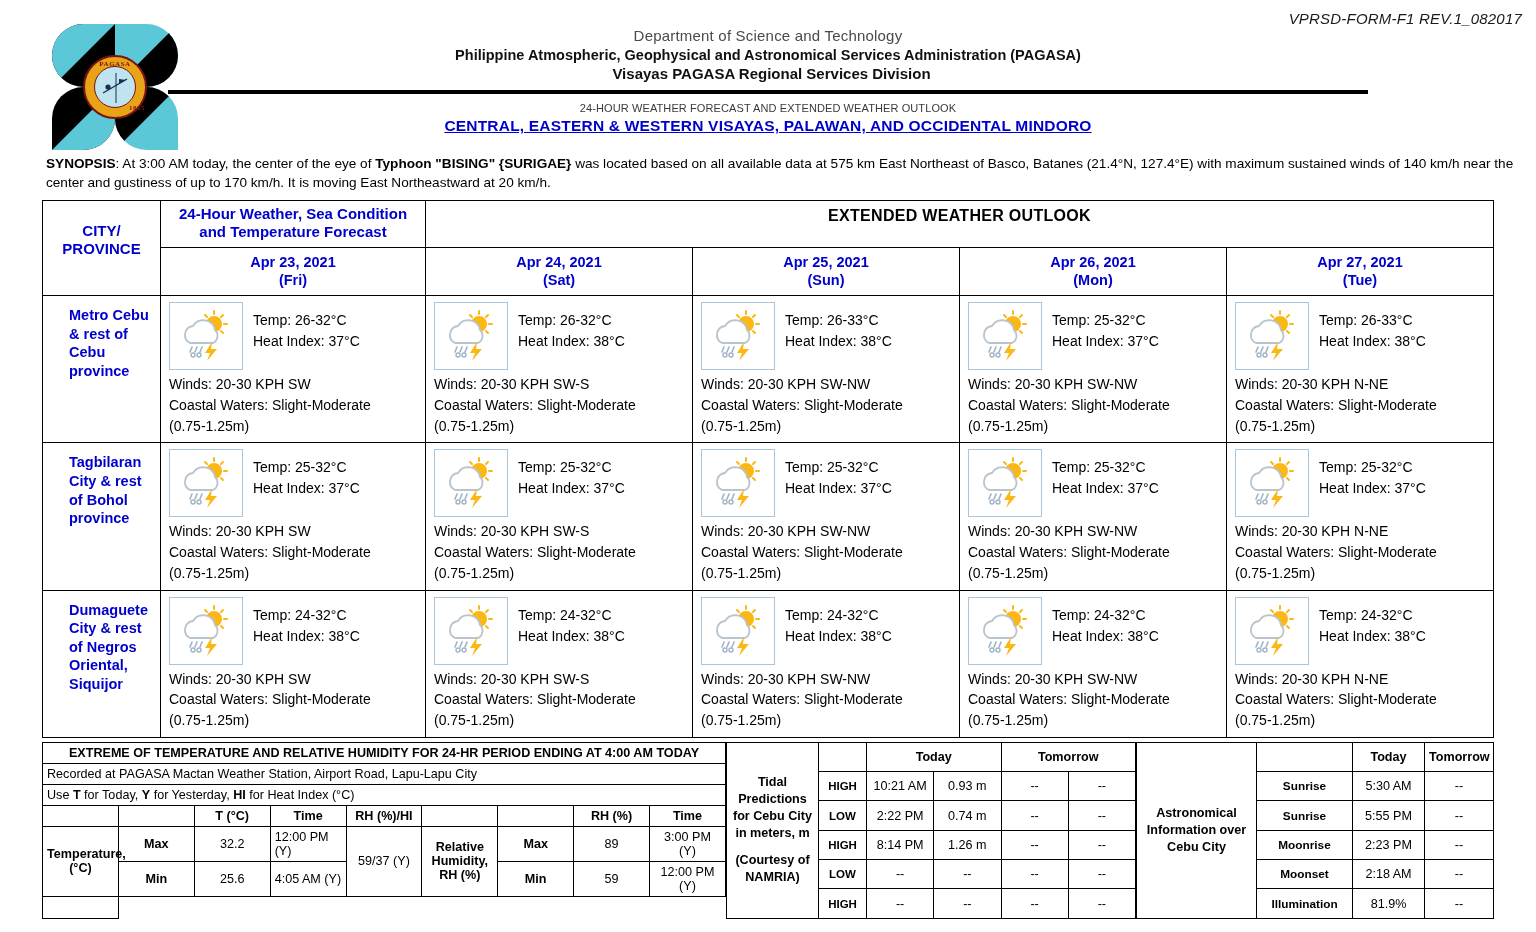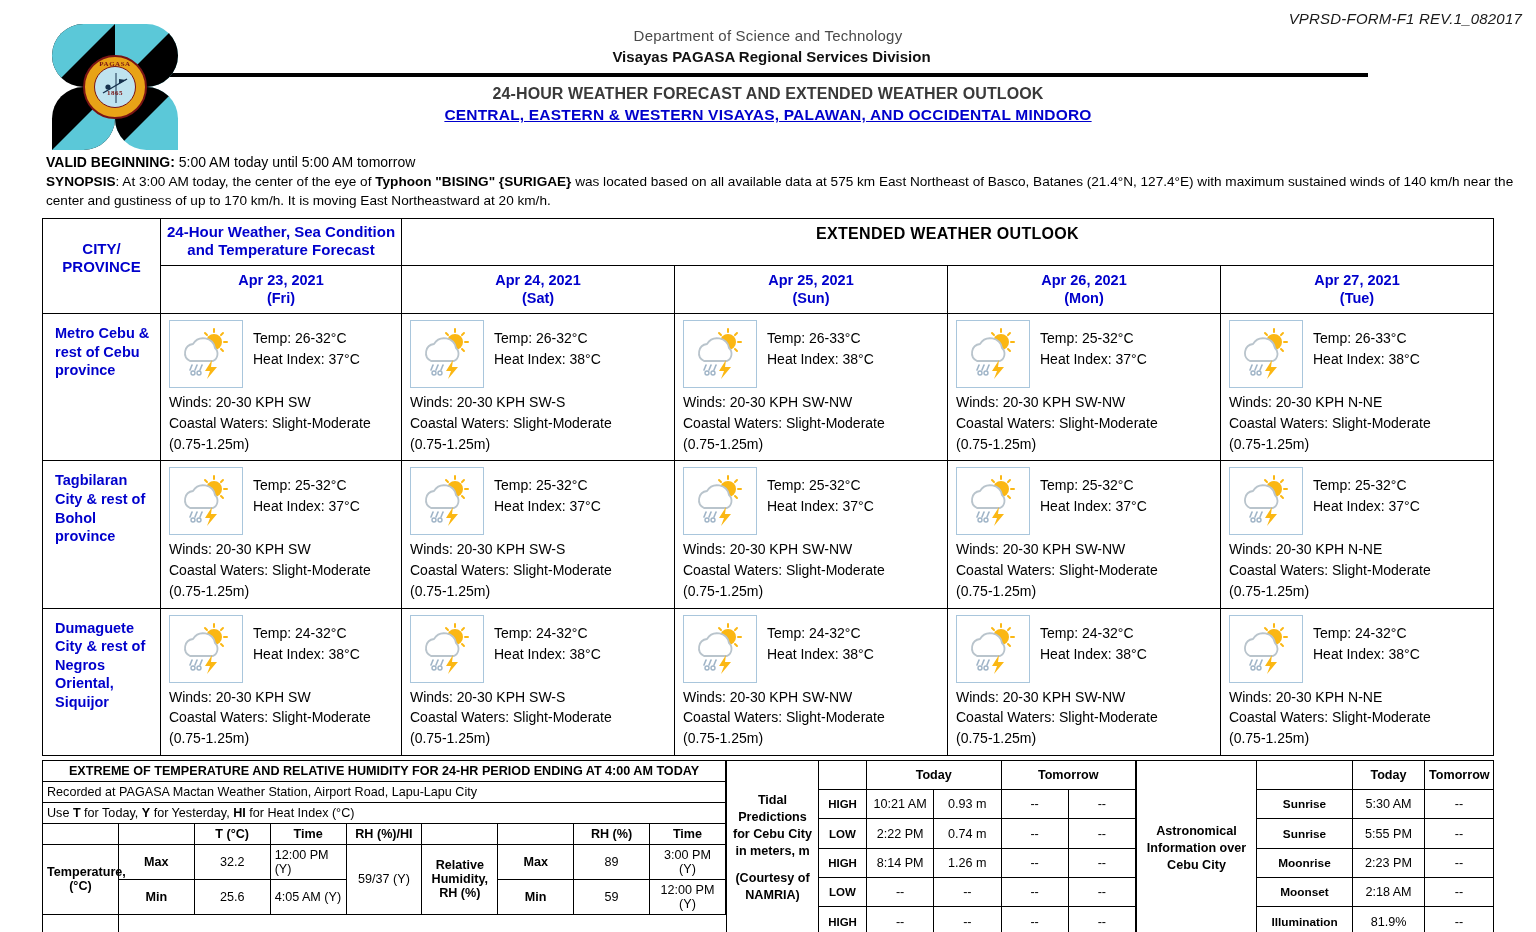--- a/index.html
+++ b/index.html
@@ -46,39 +46,39 @@
     width: 42px; height: 42px; border-radius: 50%;
     background: #bfe3ef; border: 1px solid #7a1414;
     position: relative; overflow: hidden;
   }
   .seal-txt-top, .seal-txt-bot {
     position: absolute; left: 0; right: 0; text-align: center;
     font-size: 7px; font-weight: bold; color: #7a1414;
     font-family: "Liberation Serif", serif; letter-spacing: .5px;
   }
   .seal-txt-top { top: 3px; }
-  .seal-txt-bot { bottom: 20px; }
+  .seal-txt-bot { bottom: 5px; text-align: right; }
 
   .head-lines { text-align: center; padding-top: 26px; }
   .hl1, .hl2 {
     font-family: "Liberation Sans", sans-serif;
     font-size: 15px; color: #4a4a4a; line-height: 1.35;
     letter-spacing: .2px;
   }
   .hl3 {
     font-size: 14.5px; font-weight: bold; color: #111;
     letter-spacing: 0px; margin-top: 1px;
   }
   .hl4 { font-size: 15px; font-weight: bold; color: #111; margin-top: 2px; padding-left: 7px; }
 
   .rule {
     width: 1200px; margin: 8px auto 0 auto;
     border-top: 3px solid #000; border-bottom: 1px solid #000; height: 4px;
   }
-  .sub1 { font-size: 16px; color: #3a3a3a; text-align: center; margin-top: 8px; letter-spacing: .1px; font-weight: bold;}
+  .sub1 { font-size: 11px; color: #3a3a3a; text-align: center; margin-top: 8px; letter-spacing: .1px;}
   .sub2 {
     font-size: 15.5px; font-weight: bold; color: #0000cc;
     text-align: center; text-decoration: underline; margin-top: 3px;
     letter-spacing: .2px;
   }
 
   
   .meta { padding: 6px 18px 0 46px; }
   .validline { font-size: 14px; margin-bottom: 2px; }
   .validline b { font-weight: bold; }
@@ -87,37 +87,37 @@
 
   
   table.grid { border-collapse: collapse; width: 1452px; margin: 7px auto 0 auto; table-layout: fixed; }
   table.grid td, table.grid th { border: 1.5px solid #000; vertical-align: top; }
   .th-city {
     width: 118px; text-align: center; vertical-align: middle;
     color: #0000cc; font-weight: bold; font-size: 15px; line-height: 1.2;
     padding: 21px 2px;
   }
   .th-24h {
-    width: 241px; text-align: center; vertical-align: middle;
+    width: 265px; text-align: center; vertical-align: middle;
     color: #0000cc; font-weight: bold; font-size: 15px; line-height: 1.2;
     padding: 4px 4px;
   }
   .th-ext {
     text-align: center; vertical-align: middle;
     font-weight: bold; font-size: 16px; color: #000;
     padding: 6px 4px 22px 4px; letter-spacing: .3px;
   }
   .th-date {
     text-align: center; vertical-align: middle;
     color: #0000cc; font-weight: bold; font-size: 14.5px; line-height: 1.3;
     padding: 5px 2px;
   }
   .city-cell {
     color: #0000cc; font-weight: bold; font-size: 14.5px;
-    line-height: 1.28; padding: 10px 6px 4px 12px; vertical-align: middle;
+    line-height: 1.28; padding: 10px 6px 4px 26px; vertical-align: middle;
   }
   .fc-cell { padding: 6px 6px 6px 8px; }
   .fc-top { display: flex; align-items: flex-start; gap: 10px; }
   .icon-box {
     width: 74px; height: 68px; border: 1px solid #a9c6dc;
     flex: 0 0 74px; display: flex; align-items: center; justify-content: center;
     background: #fff;
   }
   .fc-temps { font-size: 14px; line-height: 1.5; padding-top: 8px; }
   .fc-bottom { font-size: 14px; line-height: 1.48; margin-top: 4px; }
@@ -179,32 +179,29 @@
             </svg>
           </div>
           <div class="seal-txt-top">PAGASA</div>
           <div class="seal-txt-bot">1865</div>
         </div>
       </div>
     </div>
 
     <div class="head-lines">
       <div class="hl2">Department of Science and Technology</div>
+      <div class="hl3">Philippine Atmospheric, Geophysical and Astronomical Services Administration (PAGASA)</div>
       <div class="hl4">Visayas PAGASA Regional Services Division</div>
       <div class="rule"></div>
       <div class="sub1">24-HOUR WEATHER FORECAST AND EXTENDED WEATHER OUTLOOK</div>
       <div class="sub2">CENTRAL, EASTERN &amp; WESTERN VISAYAS, PALAWAN, AND OCCIDENTAL MINDORO</div>
     </div>
   </div>
 
   <div class="meta">
-    <div class="validline">
-      <b>VALID BEGINNING:</b>
-      <span>5:00 AM today until 5:00 AM tomorrow</span>
-    </div>
     <div class="synopsis"><b>SYNOPSIS</b><span>: At 3:00 AM today, the center of the eye of </span><b>Typhoon "BISING" {SURIGAE}</b><span> was located based on all available data at 575 km East Northeast of Basco, Batanes (21.4°N, 127.4°E) with maximum sustained winds of 140 km/h near the center and gustiness of up to 170 km/h. It is moving East Northeastward at 20 km/h.</span></div>
   </div>
 
   <table class="grid">
     <tbody>
       <tr>
         <td class="th-city" rowspan="2">
           <span>CITY/ PROVINCE</span>
         </td>
         <td class="th-24h">

